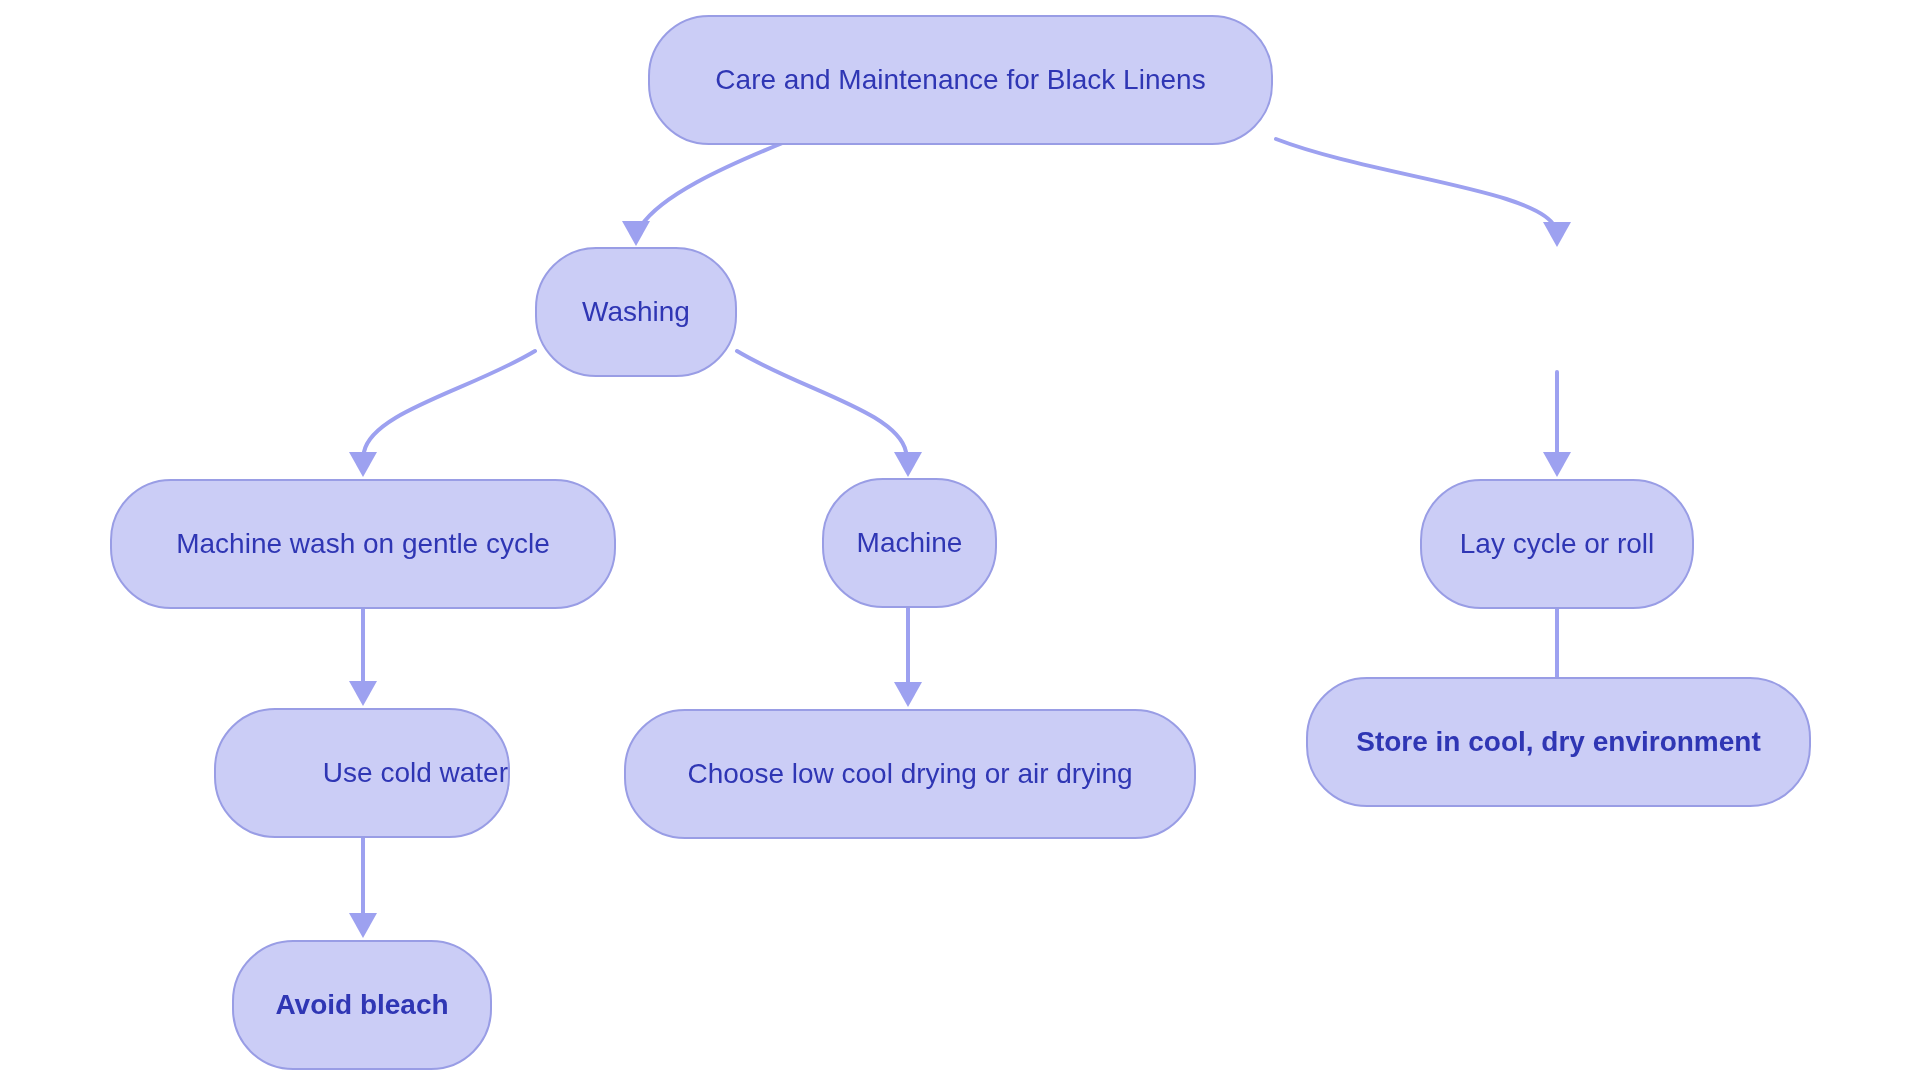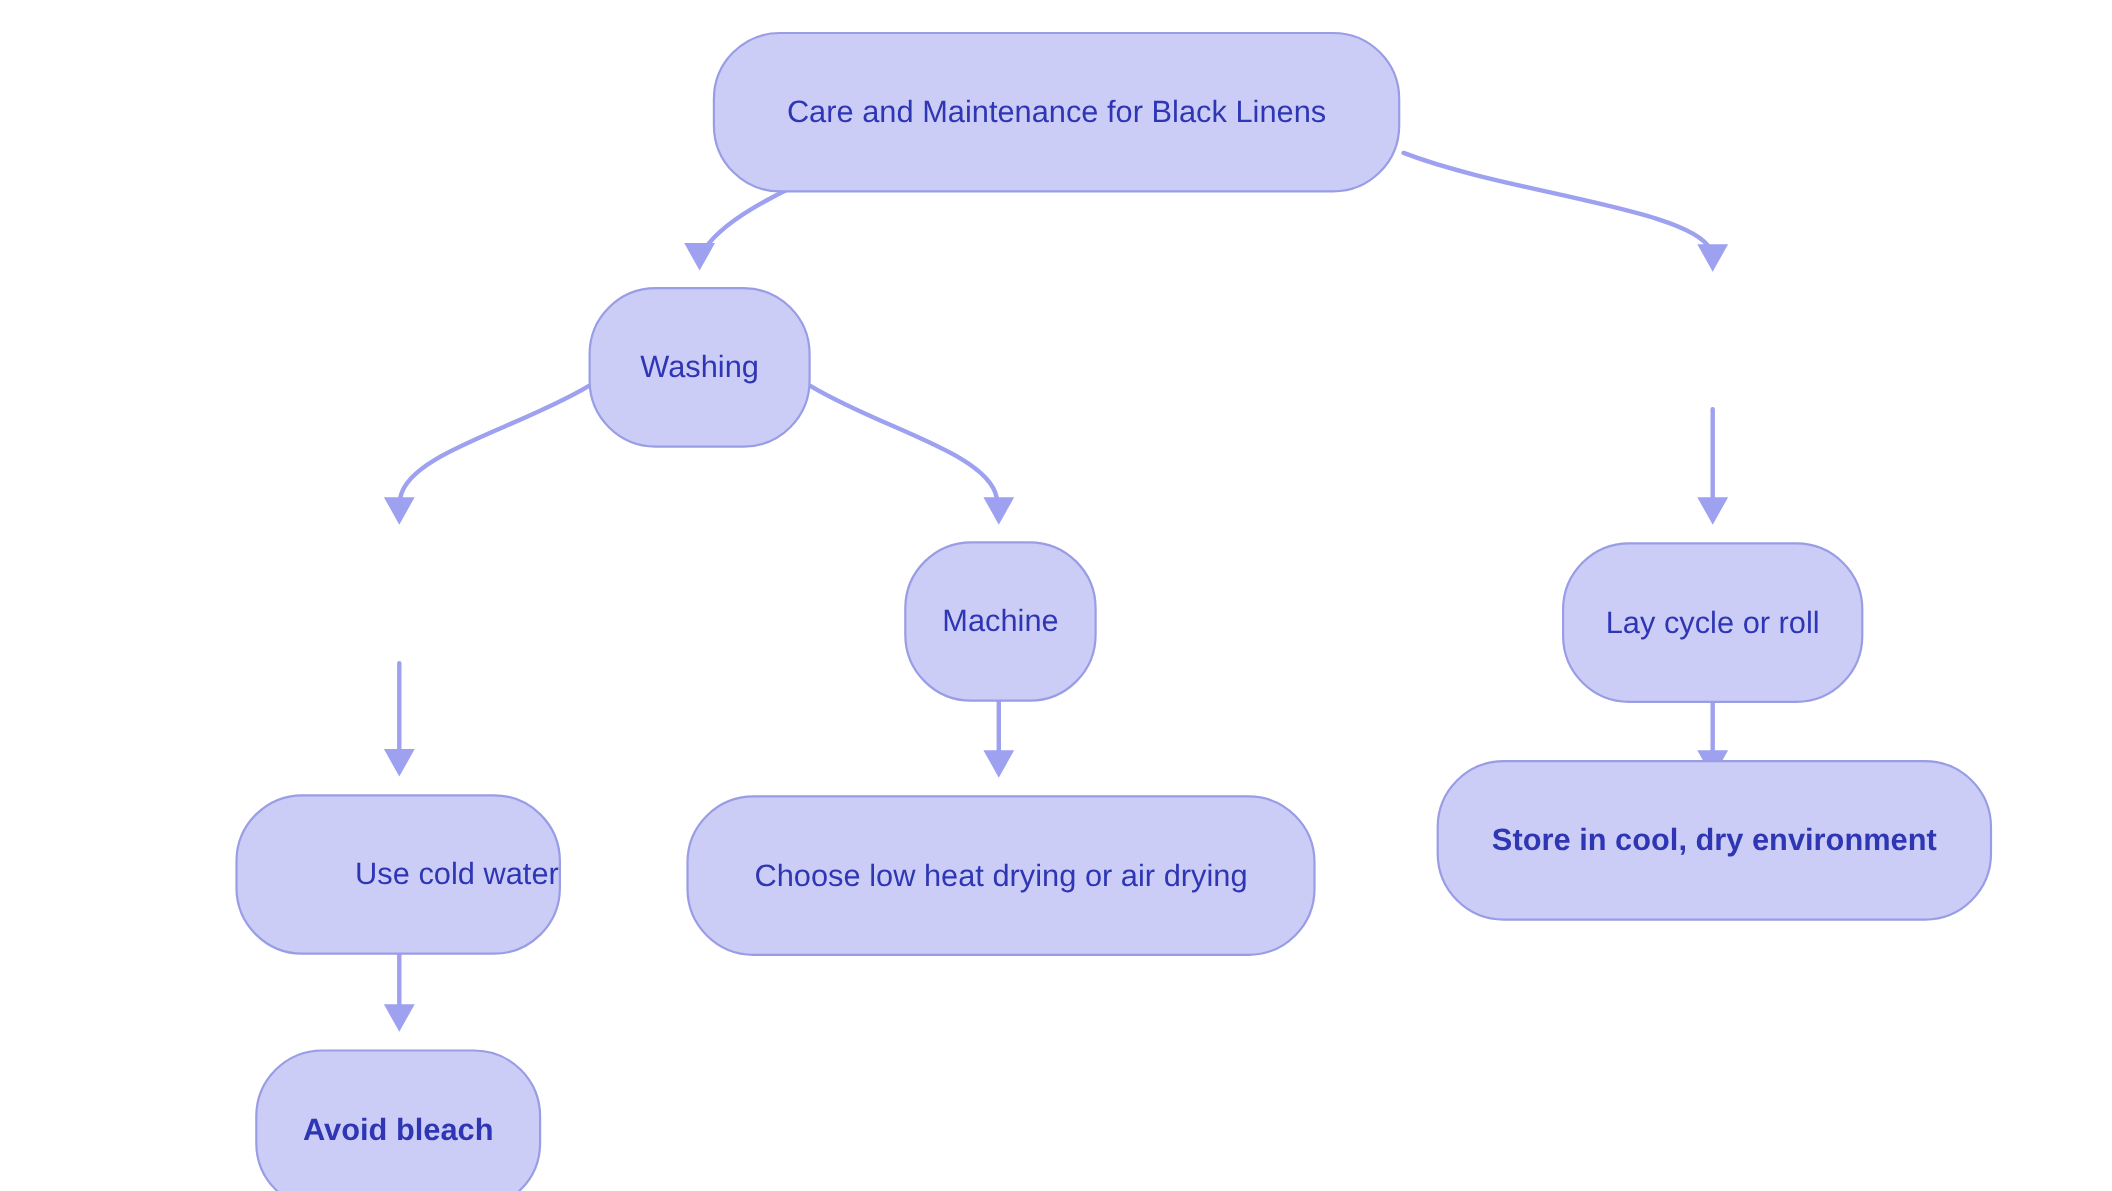--- a/index.html
+++ b/index.html
@@ -31,29 +31,28 @@
     stroke: var(--edge);
     stroke-width: 4;
     stroke-linecap: round;
   }
   .edge-head {
     fill: var(--edge);
     stroke: none;
   }
   .node {
     position: absolute;
-    height: 146px;
+    height: 130px;
     background: var(--node-fill);
     border: 2px solid var(--node-border);
     border-radius: 61px;
     display: flex;
     align-items: center;
     justify-content: center;
     text-align: center;
-    margin-top: 14px;
   }
   .node-label {
     color: var(--node-text);
     font-size: 28px;
     line-height: 1.2;
     white-space: nowrap;
   }
   #n-root     { left: 648px;  top: 15px;  width: 625px; }
   #n-washing  { left: 535px;  top: 247px; width: 202px; }
   #n-storage  { left: 1457px; top: 248px; width: 200px; }
@@ -99,31 +98,34 @@
     <path class="edge-line" d="M 363 832 L 363 913"></path>
     <polygon class="edge-head" points="363,938 349,913 377,913"></polygon>
   </svg>
 
   <div class="node" id="n-root">
     <span class="node-label">Care and Maintenance for Black Linens</span>
   </div>
   <div class="node" id="n-washing">
     <span class="node-label">Washing</span>
   </div>
+  <div class="node" id="n-machine">
+    <span class="node-label">Machine wash on gentle cycle</span>
+  </div>
   <div class="node" id="n-drying">
     <span class="node-label">Machine</span>
   </div>
   <div class="node" id="n-layflat">
     <span class="node-label">Lay cycle or roll</span>
   </div>
   <div class="node" id="n-usecold">
     <span class="node-label">Use cold water</span>
   </div>
   <div class="node" id="n-choose">
-    <span class="node-label">Choose low heat drying or air drying</span>
+    <span class="node-label">Choose low cool drying or air drying</span>
   </div>
   <div class="node" id="n-store">
     <span class="node-label">Store in cool, dry environment</span>
   </div>
   <div class="node" id="n-avoid">
     <span class="node-label">Avoid bleach</span>
   </div>
 
 </div>
 

